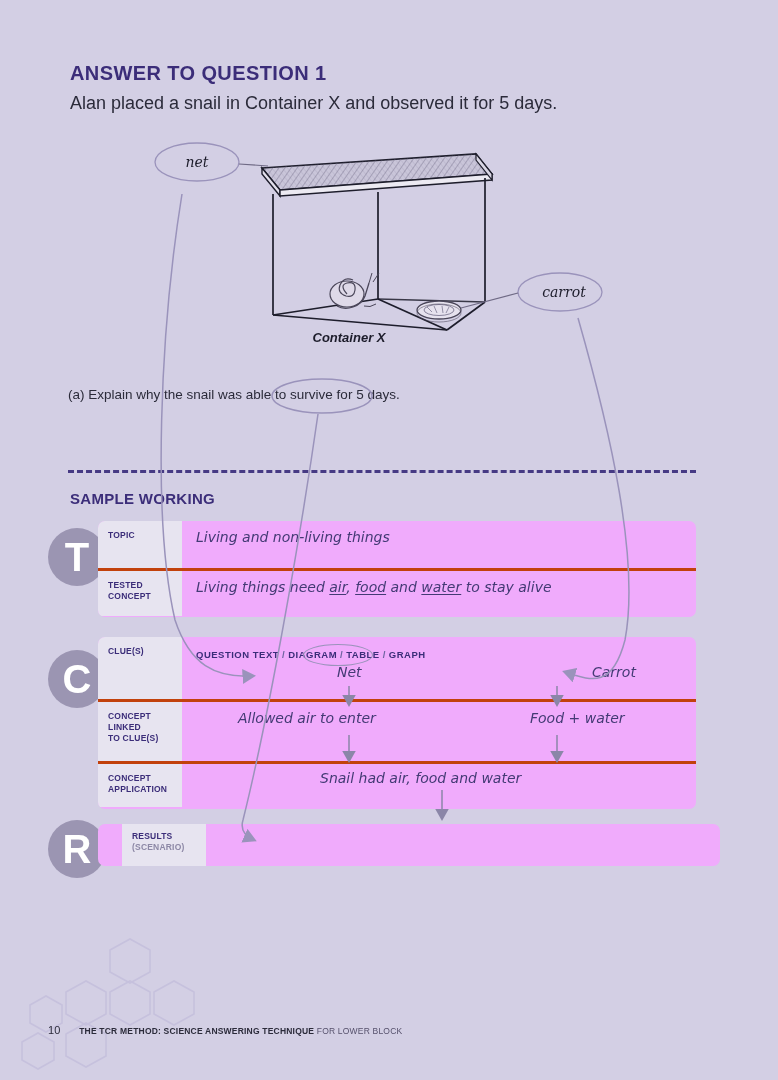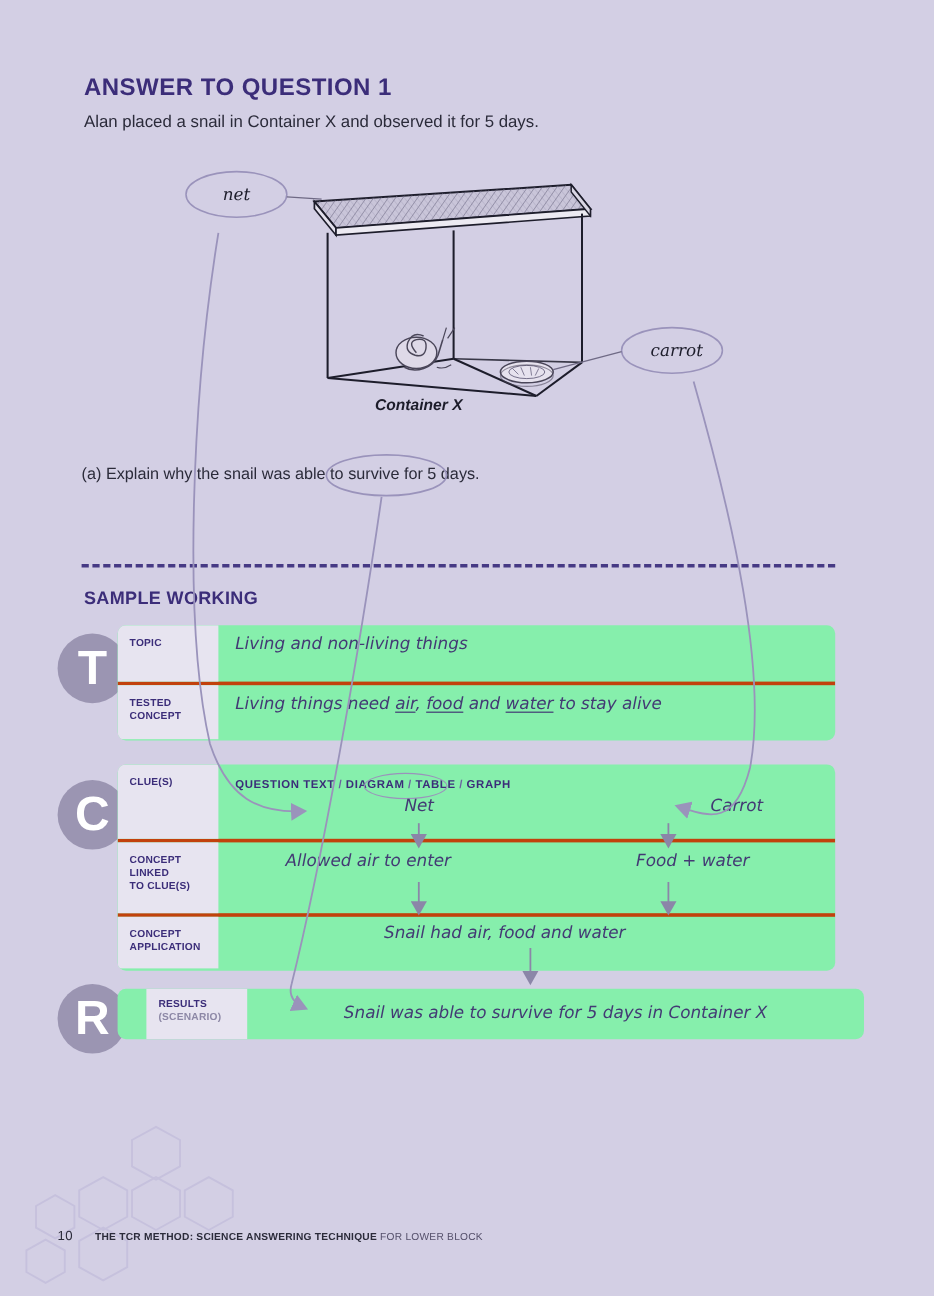--- a/index.html
+++ b/index.html
@@ -15,21 +15,21 @@
   .hexlayer{position:absolute;left:0;bottom:0;width:240px;height:150px;pointer-events:none;}
 
   
   .title{
     position:absolute;left:70px;top:62px;
     font-size:20px;font-weight:bold;letter-spacing:.4px;
     color:#3b2d79;font-family:"Liberation Sans",sans-serif;
   }
   .subtitle{
     position:absolute;left:70px;top:93px;
-    font-size:14px;color:#2b2b3a;
+    font-size:18px;color:#2b2b3a;
   }
 
   
   .diagram{position:absolute;left:140px;top:130px;width:500px;height:240px;}
   .caption{
     position:absolute;left:0;top:330px;width:778px;text-align:center;
     font-size:13px;font-weight:bold;font-style:italic;color:#1c1c2a;
   }
   .caption span{position:relative;left:-40px;}
 
@@ -56,21 +56,21 @@
     font-size:40px;font-weight:bold;line-height:58px;text-align:center;
     font-family:"Liberation Sans",sans-serif;
   }
   .badge-t{left:48px;top:528px;}
   .badge-c{left:48px;top:650px;}
   .badge-r{left:48px;top:820px;}
 
   
   .card{
     position:absolute;left:98px;width:598px;
-    background:#86efac;border-radius:7px;overflow:hidden;
+    background:#f0abfc;border-radius:7px;overflow:hidden;
   }
   .card-t{top:521px;height:96px;}
   .card-c{top:637px;height:172px;}
   .card-r{top:824px;height:42px;padding-left:24px;}
 
   .row{display:flex;width:100%;box-sizing:border-box;}
   .row + .row{border-top:3px solid #c2410c;}
   .rlabel{
     width:84px;min-width:84px;box-sizing:border-box;
     background:#e7e4f0;
@@ -268,23 +268,20 @@
         <span class="flowword" style="left:138px;top:6px;">Snail had air, food and water</span>
       </div>
     </div>
   </div>
 
   <div class="card card-r">
     <div class="row" style="height:42px;">
       <div class="rlabel" style="padding-top:7px;">
         <span>RESULTS</span><br>
         <span class="sub">(SCENARIO)</span>
-      </div>
-      <div class="rbody" style="text-align:center;padding-top:11px;">
-        <span class="hand">Snail was able to survive for 5 days in Container X</span>
       </div>
     </div>
   </div>
 
   <svg class="annot" viewBox="0 0 778 1080">
     <defs>
       <marker id="ar" markerWidth="9" markerHeight="9" refX="6" refY="4.5" orient="auto">
         <path d="M0,0 L8,4.5 L0,9 z" fill="#8b86a8"></path>
       </marker>
     </defs>

